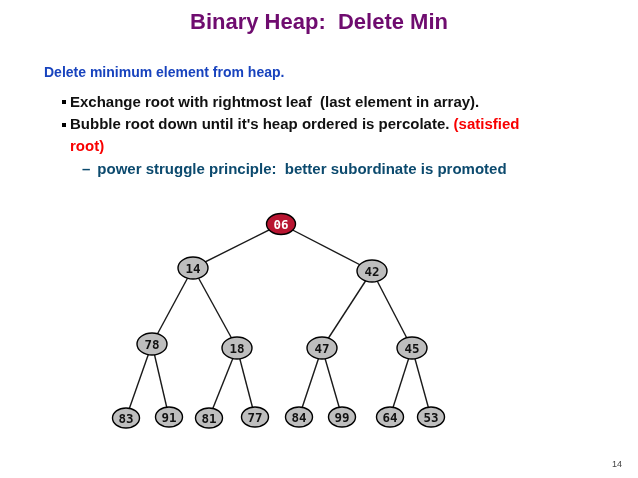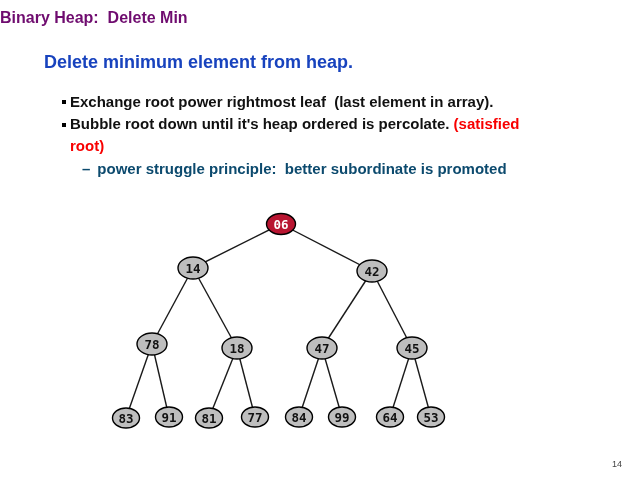--- a/index.html
+++ b/index.html
@@ -2,26 +2,26 @@
 <html><head>
 <meta charset="utf-8">
 <style>
   html,body{margin:0;padding:0;}
   body{
     width:638px;height:478px;position:relative;overflow:hidden;
     background:#ffffff;
     font-family:"Liberation Sans",sans-serif;
   }
   .title{
-    position:absolute;top:9px;left:0;width:638px;
-    font-size:16px;font-weight:bold;color:#6F0C6F;white-space:pre-wrap;
+    position:absolute;top:9px;left:0;width:638px;text-align:center;
+    font-size:22px;font-weight:bold;color:#6F0C6F;white-space:pre-wrap;
   }
   .heading{
-    position:absolute;left:44px;top:52px;
-    font-size:18px;font-weight:bold;color:#1843BE;white-space:pre-wrap;
+    position:absolute;left:44px;top:64px;
+    font-size:14px;font-weight:bold;color:#1843BE;white-space:pre-wrap;
   }
   .bullet-square{
     position:absolute;width:4px;height:4px;background:#000000;
   }
   .sq1{left:62px;top:100px;}
   .sq2{left:62px;top:123px;}
   .bullet-text{
     position:absolute;left:70px;width:545px;
     font-size:15px;font-weight:bold;color:#111111;
     line-height:22px;white-space:pre-wrap;
@@ -41,21 +41,21 @@
   }
 </style>
 </head>
 <body>
 
 <div class="title">Binary Heap:  Delete Min</div>
 
 <div class="heading">Delete minimum element from heap.</div>
 
 <div class="bullet-square sq1"></div>
-<div class="bullet-text bt1">Exchange root power rightmost leaf  (last element in array).</div>
+<div class="bullet-text bt1">Exchange root with rightmost leaf  (last element in array).</div>
 
 <div class="bullet-square sq2"></div>
 <div class="bullet-text bt2"><span>Bubble root down until it's heap ordered is percolate. </span><span class="red">(satisfied</span><br><span class="red">root)</span></div>
 
 <div class="sub-bullet"><span class="dash">–</span><span>power struggle principle:  better subordinate is promoted</span></div>
 
 <svg class="tree-svg" viewBox="0 0 638 478" xmlns="http://www.w3.org/2000/svg">
     <line x1="281" y1="224" x2="193" y2="268" stroke="#1A1A1A" stroke-width="1.4"></line>
     <line x1="281" y1="224" x2="372" y2="271" stroke="#1A1A1A" stroke-width="1.4"></line>
     <line x1="193" y1="268" x2="152" y2="344" stroke="#1A1A1A" stroke-width="1.4"></line>

